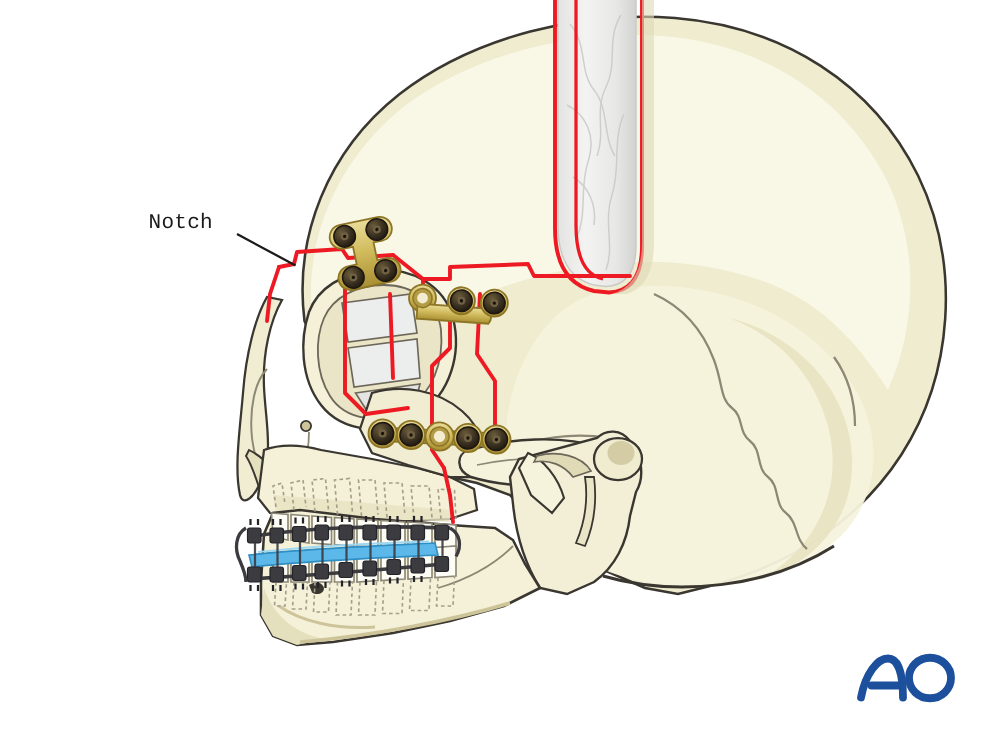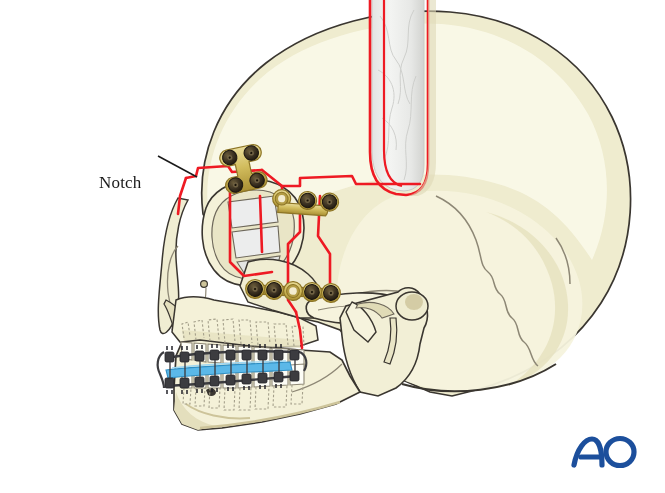--- a/index.html
+++ b/index.html
@@ -1,21 +1,21 @@
 <!DOCTYPE html>
 <html><head>
 <meta charset="utf-8">
 <style>
   html,body{margin:0;padding:0;background:#ffffff;}
   body{width:665px;height:493px;overflow:hidden;
        font-family:"Liberation Sans","DejaVu Sans",sans-serif;}
   #stage{position:relative;width:665px;height:493px;background:#ffffff;}
   svg.illus{position:absolute;left:0;top:0;width:665px;height:493px;display:block;}
-  .lbl{position:absolute;font-family:Liberation Serif, serif;
-       font-size:17px;color:#1a1a1a;letter-spacing:.2px;white-space:nowrap;margin-top:32px;}
+  .lbl{position:absolute;font-family:Liberation Mono, monospace;
+       font-size:14px;color:#1a1a1a;letter-spacing:.2px;white-space:nowrap;}
   #notch-label{left:99px;top:141px;}
   #ao-logo{position:absolute;left:568px;top:432px;width:72px;height:40px;}
 </style>
 </head>
 <body>
 
 <div id="stage">
 
   <svg class="illus" viewBox="0 0 665 493">
     <defs>

